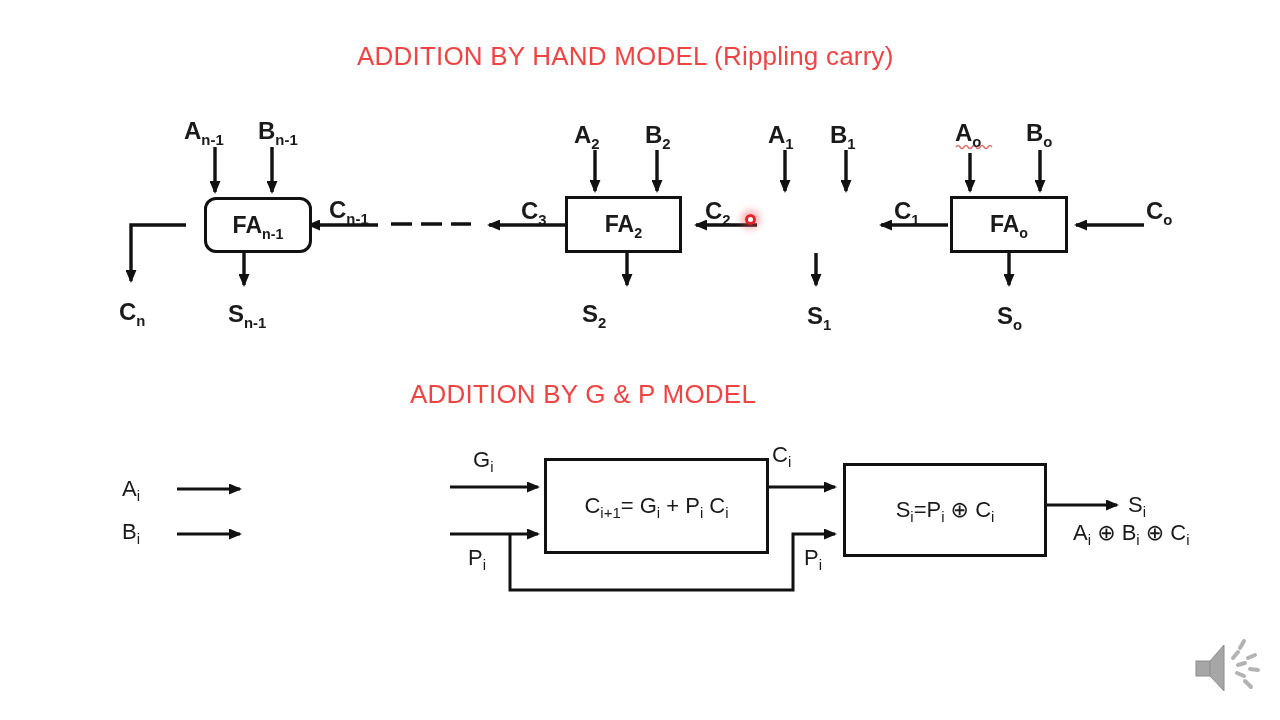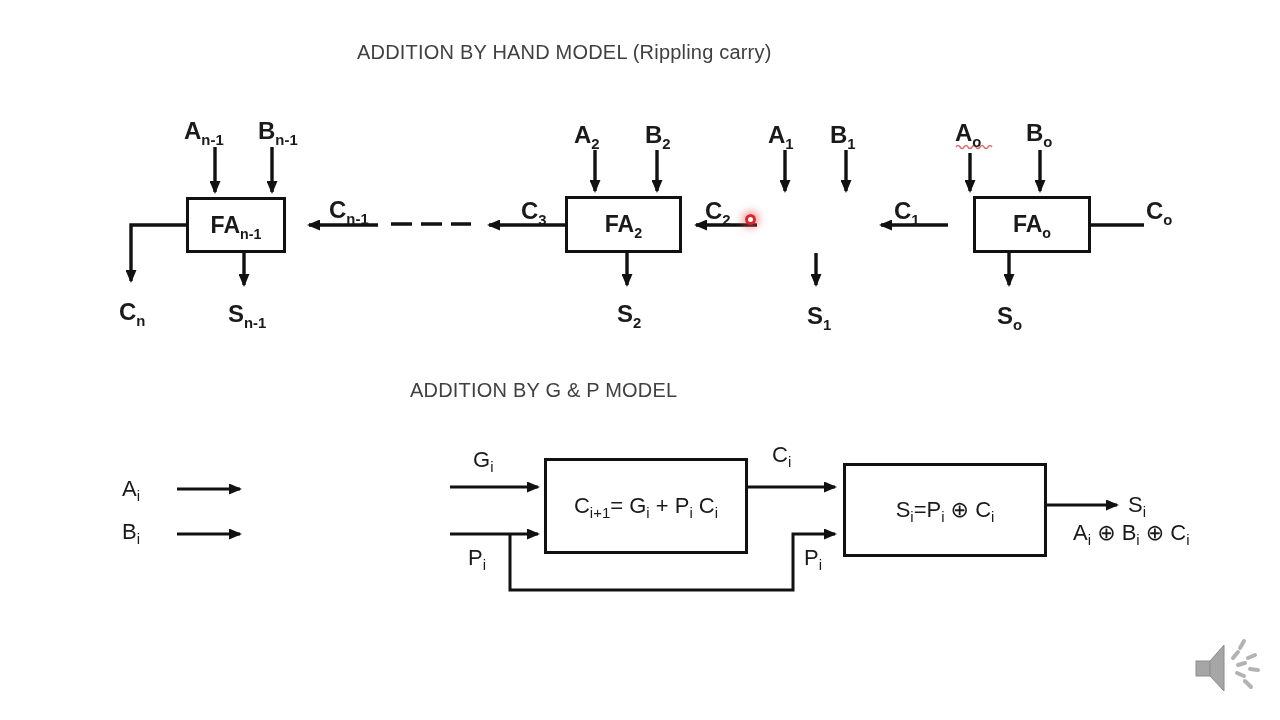--- a/index.html
+++ b/index.html
@@ -3,21 +3,21 @@
 <meta charset="utf-8">
 <style>
   html,body{margin:0;padding:0;}
   body{
     width:1280px;height:720px;background:#ffffff;
     font-family:"Liberation Sans","DejaVu Sans",sans-serif;
     color:#1a1a1a;overflow:hidden;
   }
   .slide{position:relative;width:1280px;height:720px;background:#ffffff;}
   .title{
-    position:absolute;font-size:20px;font-weight:400;color:#404040;
+    position:absolute;font-size:26px;font-weight:400;color:#ef4444;
     white-space:nowrap;letter-spacing:0.2px;
   }
   .wires{position:absolute;left:0;top:0;width:1280px;height:720px;}
   .box{
     position:absolute;border:3px solid #111;background:#fff;
     display:flex;align-items:center;justify-content:center;
     box-sizing:border-box;
   }
   .fa-box{font-weight:700;font-size:23px;}
   .gp-box{font-weight:400;font-size:22px;flex-direction:column;gap:6px;}
@@ -100,54 +100,54 @@
         <line x1="1238" y1="665" x2="1245" y2="663"></line>
         <line x1="1237" y1="673" x2="1244" y2="676"></line>
         <line x1="1240" y1="648" x2="1244" y2="641"></line>
         <line x1="1248" y1="658" x2="1255" y2="655"></line>
         <line x1="1250" y1="669" x2="1258" y2="670"></line>
         <line x1="1245" y1="681" x2="1251" y2="687"></line>
       </g>
     </g>
   </svg>
 
-  <div class="box fa-box" style="left:186px;top:197px;width:100px;height:56px;">
+  <div class="box fa-box" style="left:204px;top:197px;width:108px;height:56px;border-radius:12px;">
     <span>FA<sub>n-1</sub></span>
   </div>
   <div class="box fa-box" style="left:565px;top:196px;width:117px;height:57px;">
     <span>FA<sub>2</sub></span>
   </div>
-  <div class="box fa-box" style="left:950px;top:196px;width:118px;height:57px;margin-left:23px;">
+  <div class="box fa-box" style="left:950px;top:196px;width:118px;height:57px;">
     <span>FA<sub>o</sub></span>
   </div>
 
   <div class="lbl" style="left:184px;top:118px;">A<sub>n-1</sub></div>
   <div class="lbl" style="left:258px;top:118px;">B<sub>n-1</sub></div>
   <div class="lbl" style="left:574px;top:122px;">A<sub>2</sub></div>
   <div class="lbl" style="left:645px;top:122px;">B<sub>2</sub></div>
   <div class="lbl" style="left:768px;top:122px;">A<sub>1</sub></div>
   <div class="lbl" style="left:830px;top:122px;">B<sub>1</sub></div>
   <div class="lbl" style="left:955px;top:120px;">A<sub>o</sub></div>
   <div class="lbl" style="left:1026px;top:120px;">B<sub>o</sub></div>
 
   <div class="lbl" style="left:329px;top:197px;">C<sub>n-1</sub></div>
   <div class="lbl" style="left:521px;top:198px;">C<sub>3</sub></div>
   <div class="lbl" style="left:705px;top:198px;">C<sub>2</sub></div>
   <div class="lbl" style="left:894px;top:198px;">C<sub>1</sub></div>
   <div class="lbl" style="left:1099px;top:198px;margin-left:47px;">C<sub>o</sub></div>
   <div class="lbl" style="left:119px;top:299px;">C<sub>n</sub></div>
 
   <div class="lbl" style="left:228px;top:301px;">S<sub>n-1</sub></div>
-  <div class="lbl" style="left:617px;top:301px;">S<sub>2</sub></div>
+  <div class="lbl" style="left:582px;top:301px;">S<sub>2</sub></div>
   <div class="lbl" style="left:807px;top:303px;">S<sub>1</sub></div>
   <div class="lbl" style="left:997px;top:303px;">S<sub>o</sub></div>
 
   <div class="laser-dot"></div>
 
-  <div class="box gp-box" style="left:544px;top:458px;width:204px;height:96px;">
+  <div class="box gp-box" style="left:544px;top:458px;width:225px;height:96px;">
     <span>C<sub>i+1</sub>= G<sub>i</sub> + P<sub>i</sub> C<sub>i</sub></span>
   </div>
   <div class="box gp-box" style="left:843px;top:463px;width:204px;height:94px;">
     <span>S<sub>i</sub>=P<sub>i</sub> ⊕ C<sub>i</sub></span>
   </div>
 
   <div class="glbl" style="left:122px;top:477px;">A<sub>i</sub></div>
   <div class="glbl" style="left:122px;top:520px;">B<sub>i</sub></div>
   <div class="glbl" style="left:473px;top:448px;">G<sub>i</sub></div>
   <div class="glbl" style="left:468px;top:546px;">P<sub>i</sub></div>

